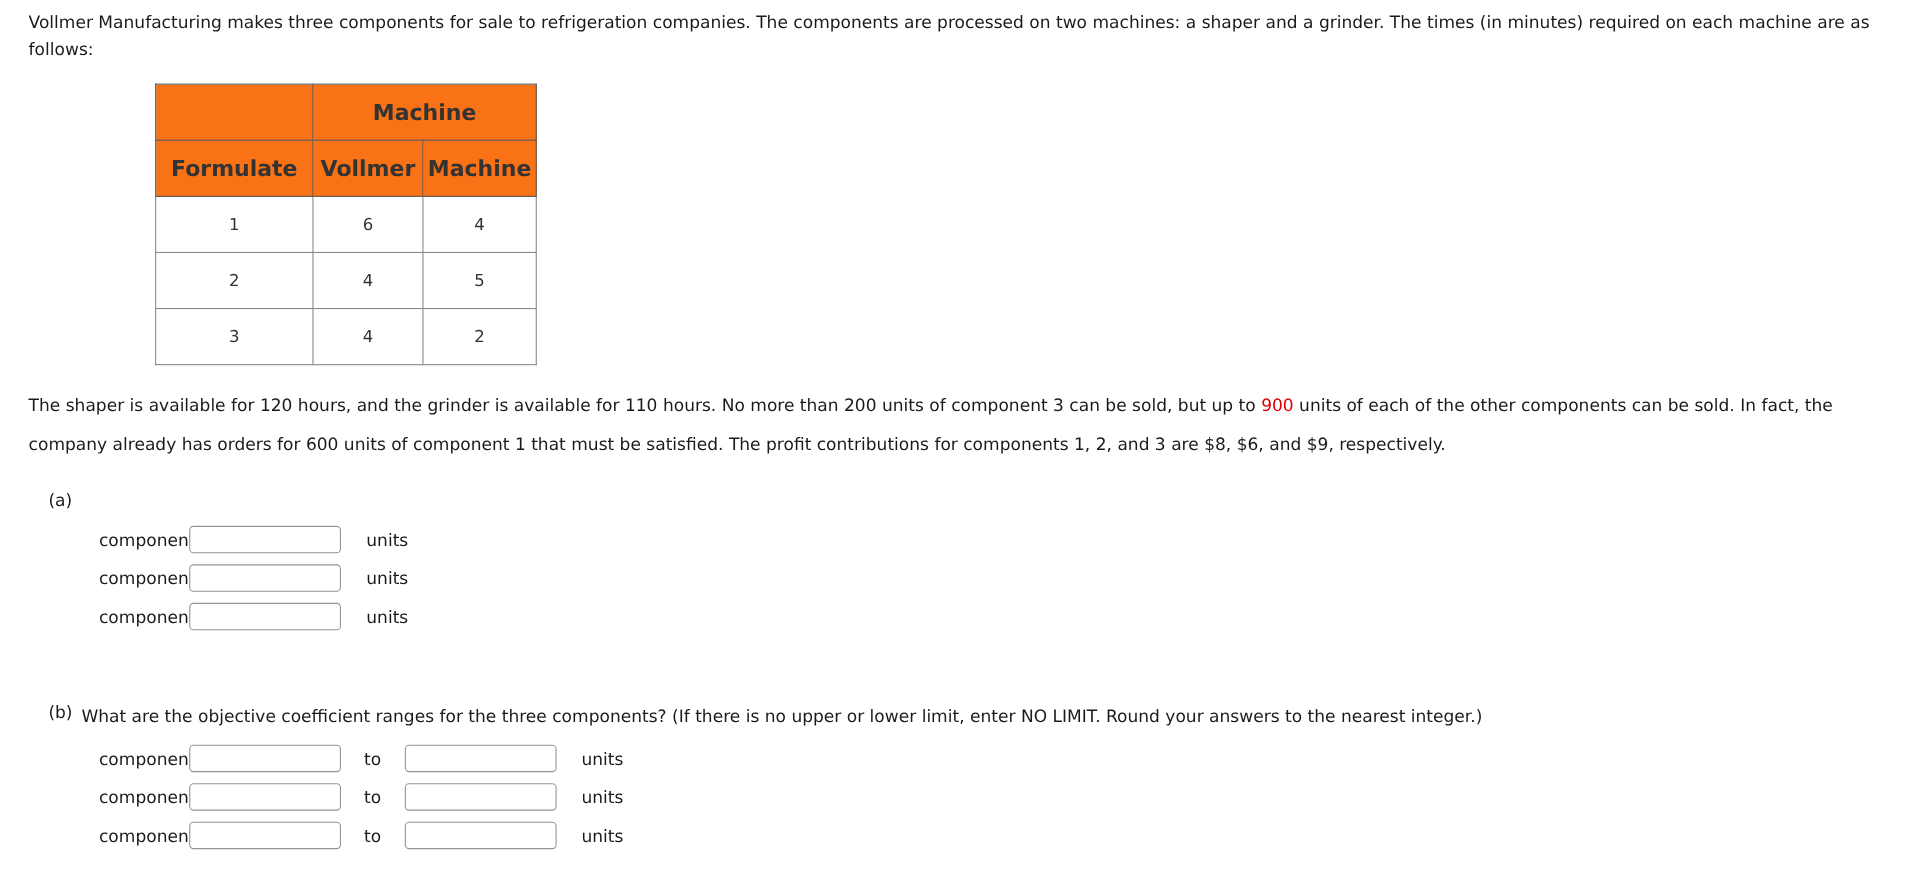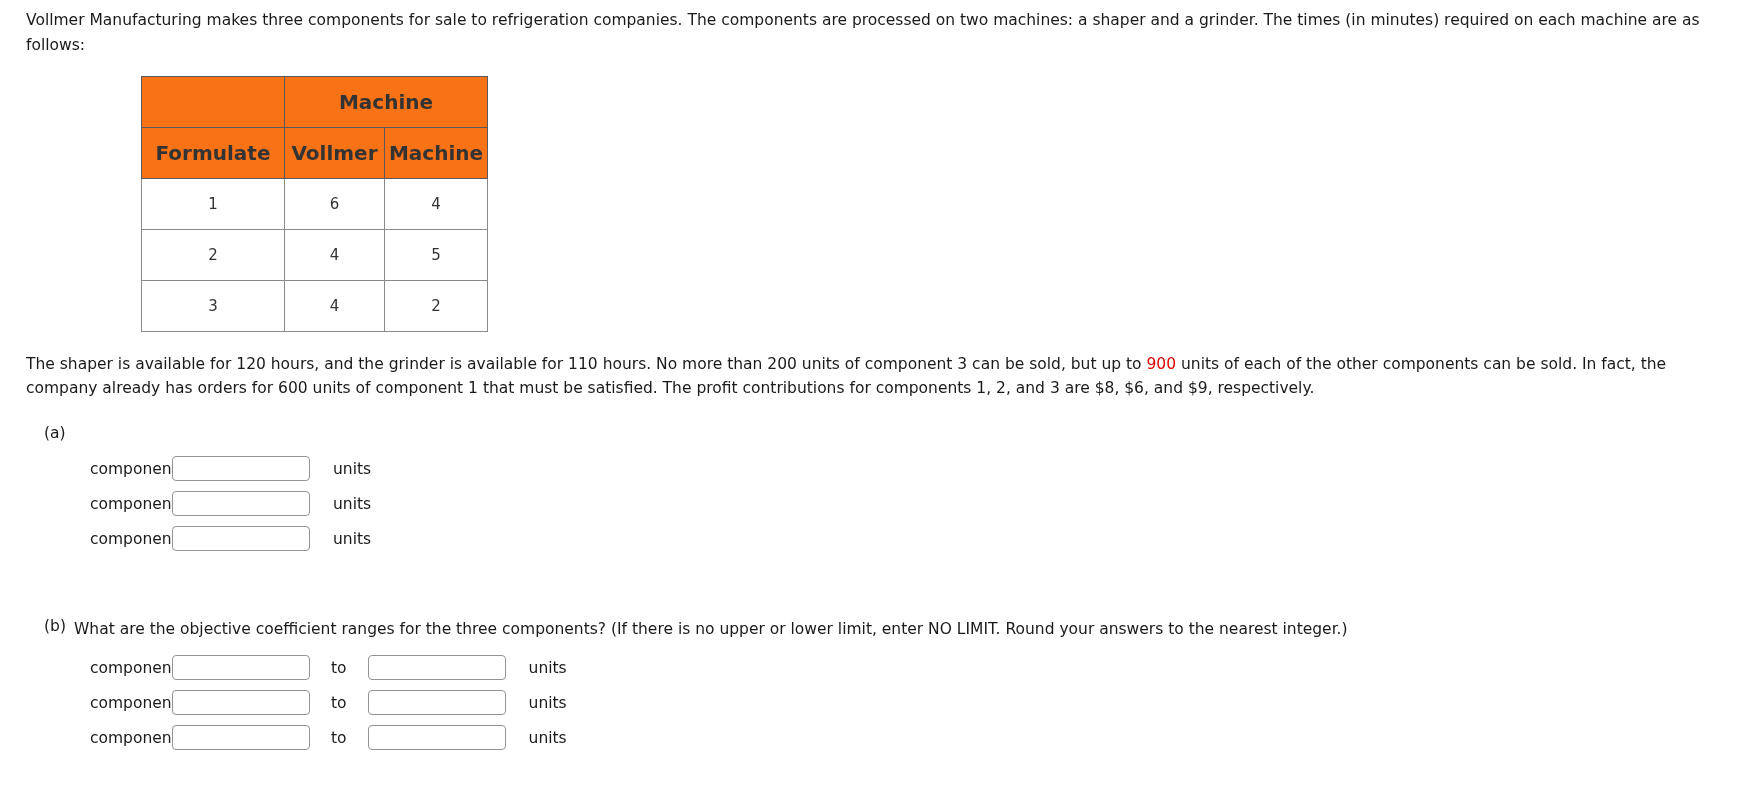--- a/index.html
+++ b/index.html
@@ -67,21 +67,21 @@
   table.machine-table tbody td {
     height: 48px;
     background: #ffffff;
     border: 1px solid #8a8a8a;
     color: #333333;
   }
 
   
   p.body-text {
     margin: 20px 0 0 0;
-    line-height: 24px;
+    line-height: 35px;
     max-width: 1720px;
   }
 
   
   .question {
     margin-top: 24px;
   }
   .q-head {
     display: flex;
     align-items: flex-start;

